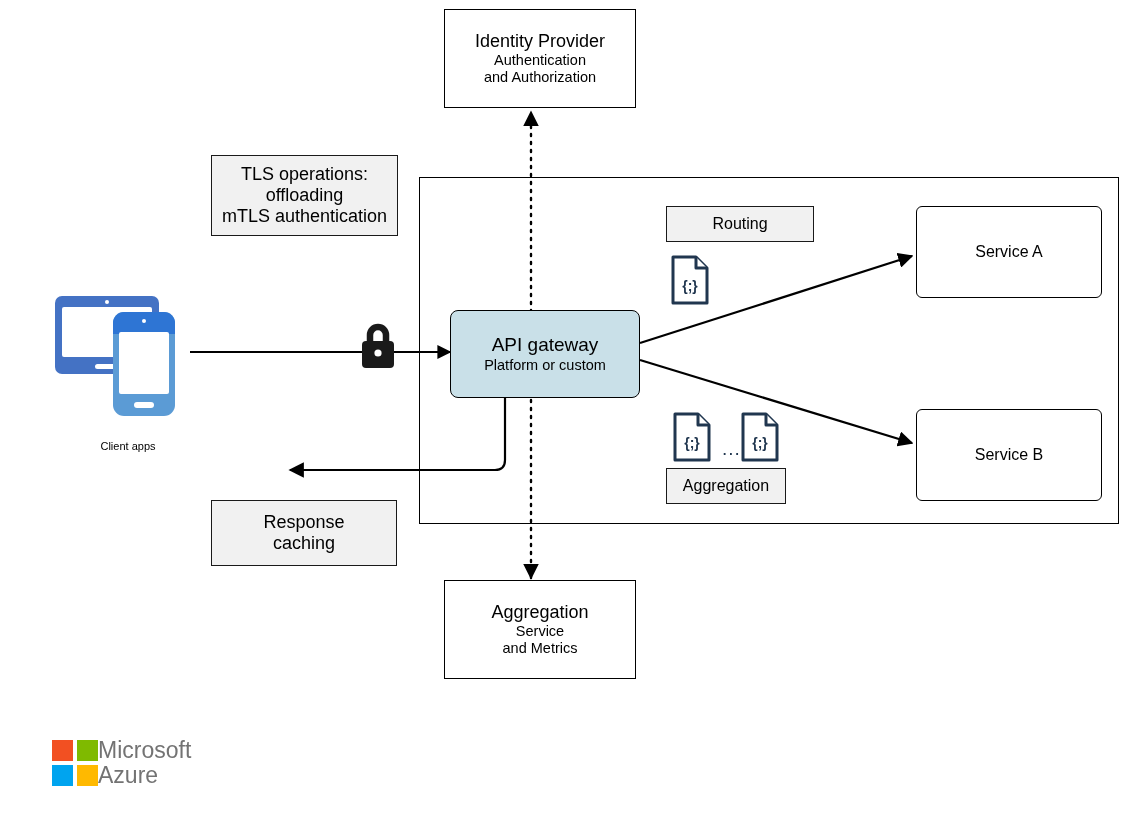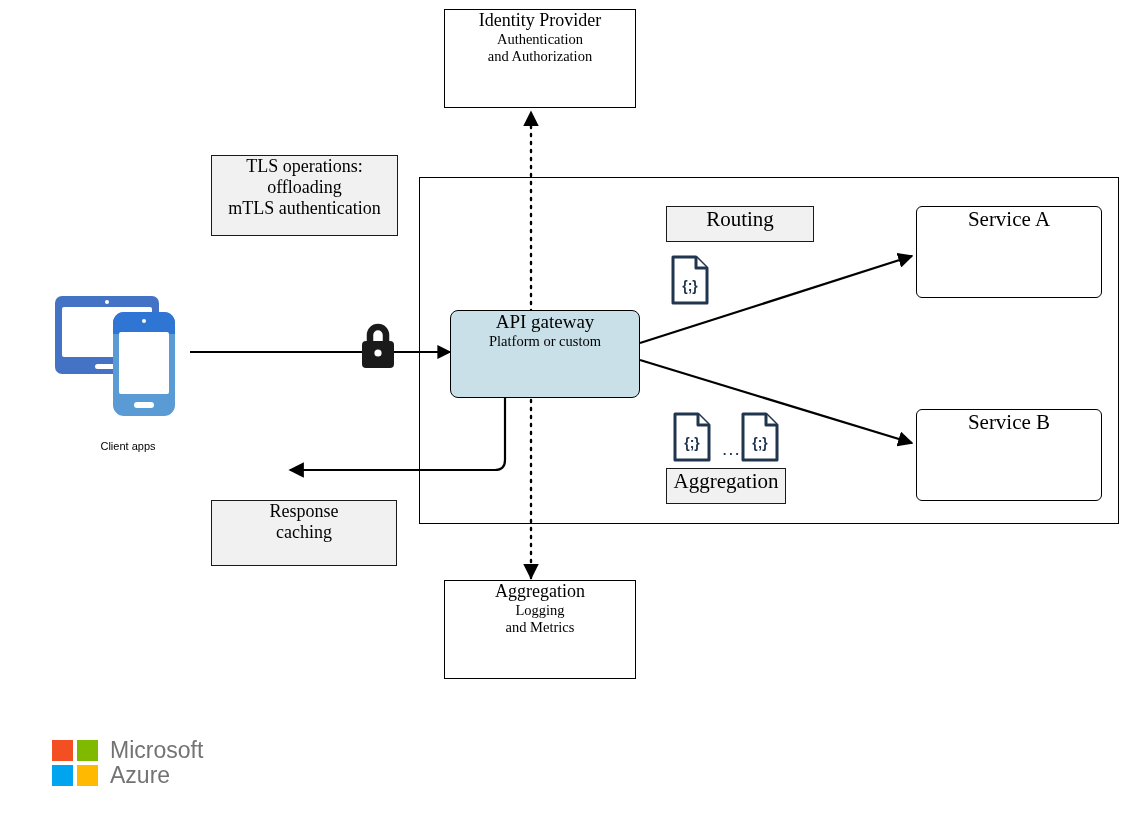--- a/index.html
+++ b/index.html
@@ -28,24 +28,23 @@
     height: 826px;
     pointer-events: none;
   }
 
   .node {
     position: absolute;
     box-sizing: border-box;
     display: flex;
     flex-direction: column;
     align-items: center;
-    justify-content: flex-start;
+    justify-content: center;
     text-align: center;
     line-height: 1.18;
-    font-family: Liberation Serif, serif;
   }
 
   
   .rect-white {
     background: #ffffff;
     border: 1.6px solid #000000;
   }
   
   .rect-gray {
     background: #f1f1f1;
@@ -60,21 +59,21 @@
   
   .gateway {
     background: #c9e0e8;
     border: 1.8px solid #000000;
     border-radius: 8px;
   }
 
   .title-lg { font-size: 19px; }
   .title-md { font-size: 18px; }
   .sub      { font-size: 14.5px; }
-  .label-17 { font-size: 21px; }
+  .label-17 { font-size: 16px; }
 
   .container-box {
     position: absolute;
     box-sizing: border-box;
     border: 1.6px solid #000000;
     background: transparent;
   }
 
   
   .devices {
@@ -172,21 +171,20 @@
   }
   .ms-squares {
     width: 46px; height: 46px;
     display: grid;
     grid-template-columns: 21px 21px;
     grid-template-rows: 21px 21px;
     gap: 4px;
   }
   .sq { width: 21px; height: 21px; }
   .ms-text {
-    margin-left: 12px;
     display: flex;
     flex-direction: column;
     line-height: 1.08;
     color: #737373;
     font-size: 23px;
   }
 </style>
 </head>
 <body>
 
@@ -294,21 +292,21 @@
     <div class="label-17">Service B</div>
   </div>
 
   <div class="node rect-gray" style="left:211px; top:500px; width:186px; height:66px;">
     <div class="title-md">Response</div>
     <div class="title-md">caching</div>
   </div>
 
   <div class="node rect-white" style="left:444px; top:580px; width:192px; height:99px;">
     <div class="title-md">Aggregation</div>
-    <div class="sub">Logging</div>
+    <div class="sub">Service</div>
     <div class="sub">and Metrics</div>
   </div>
 
   <div class="ms-logo" style="left:52px; top:738px;">
     <div class="ms-squares">
       <div class="sq" style="background:#f25022;"></div>
       <div class="sq" style="background:#7fba00;"></div>
       <div class="sq" style="background:#00a4ef;"></div>
       <div class="sq" style="background:#ffb900;"></div>
     </div>

